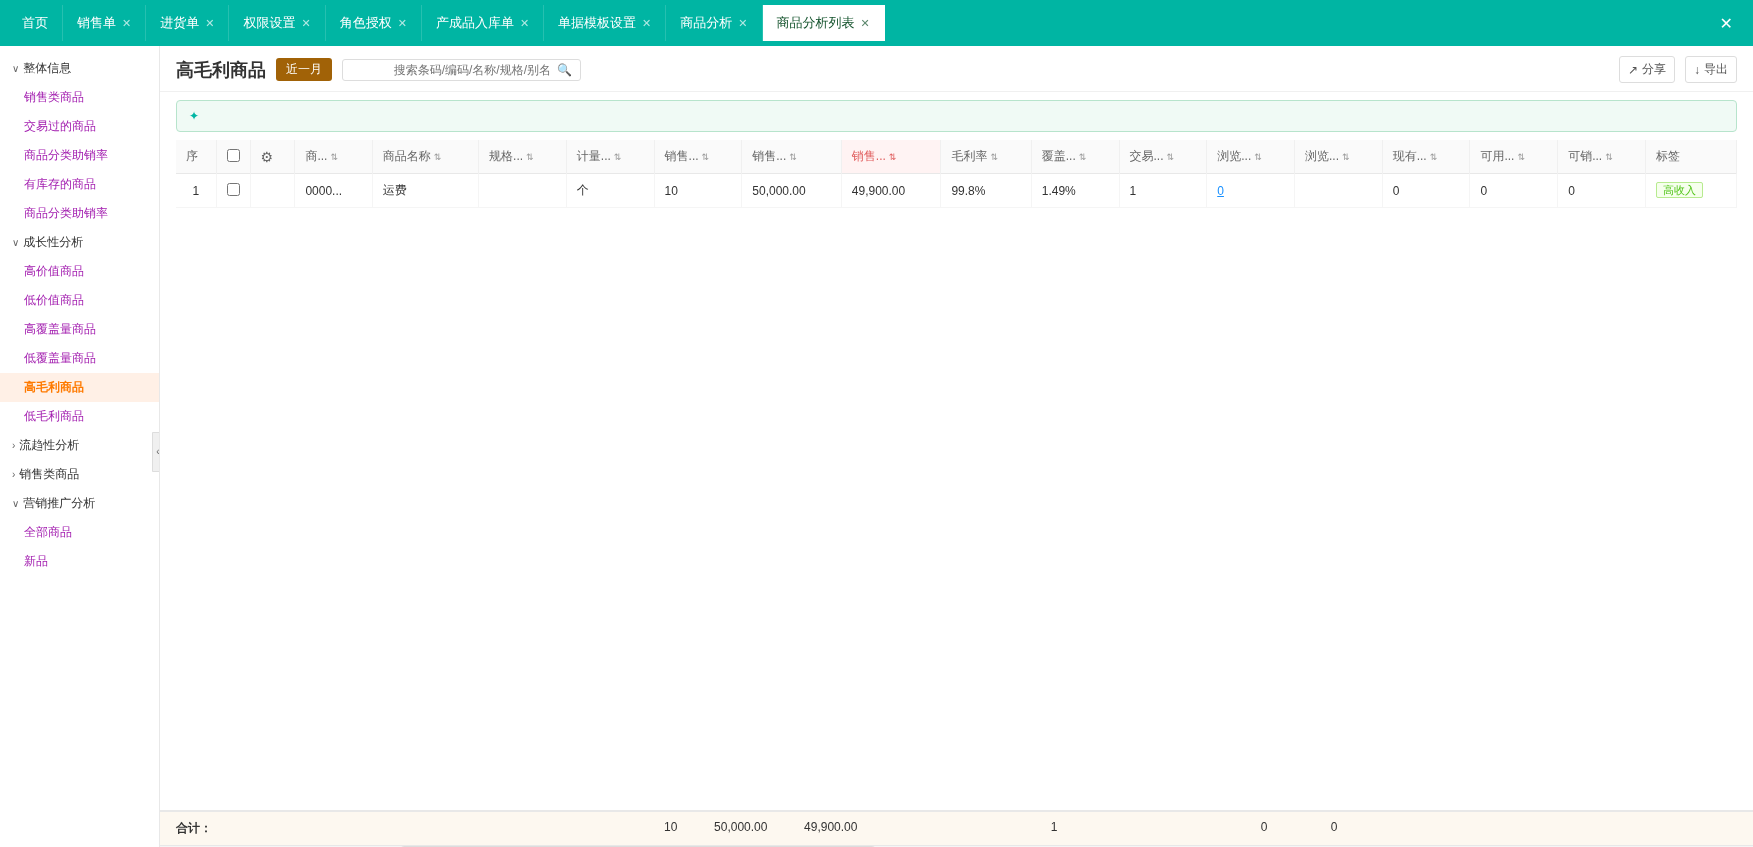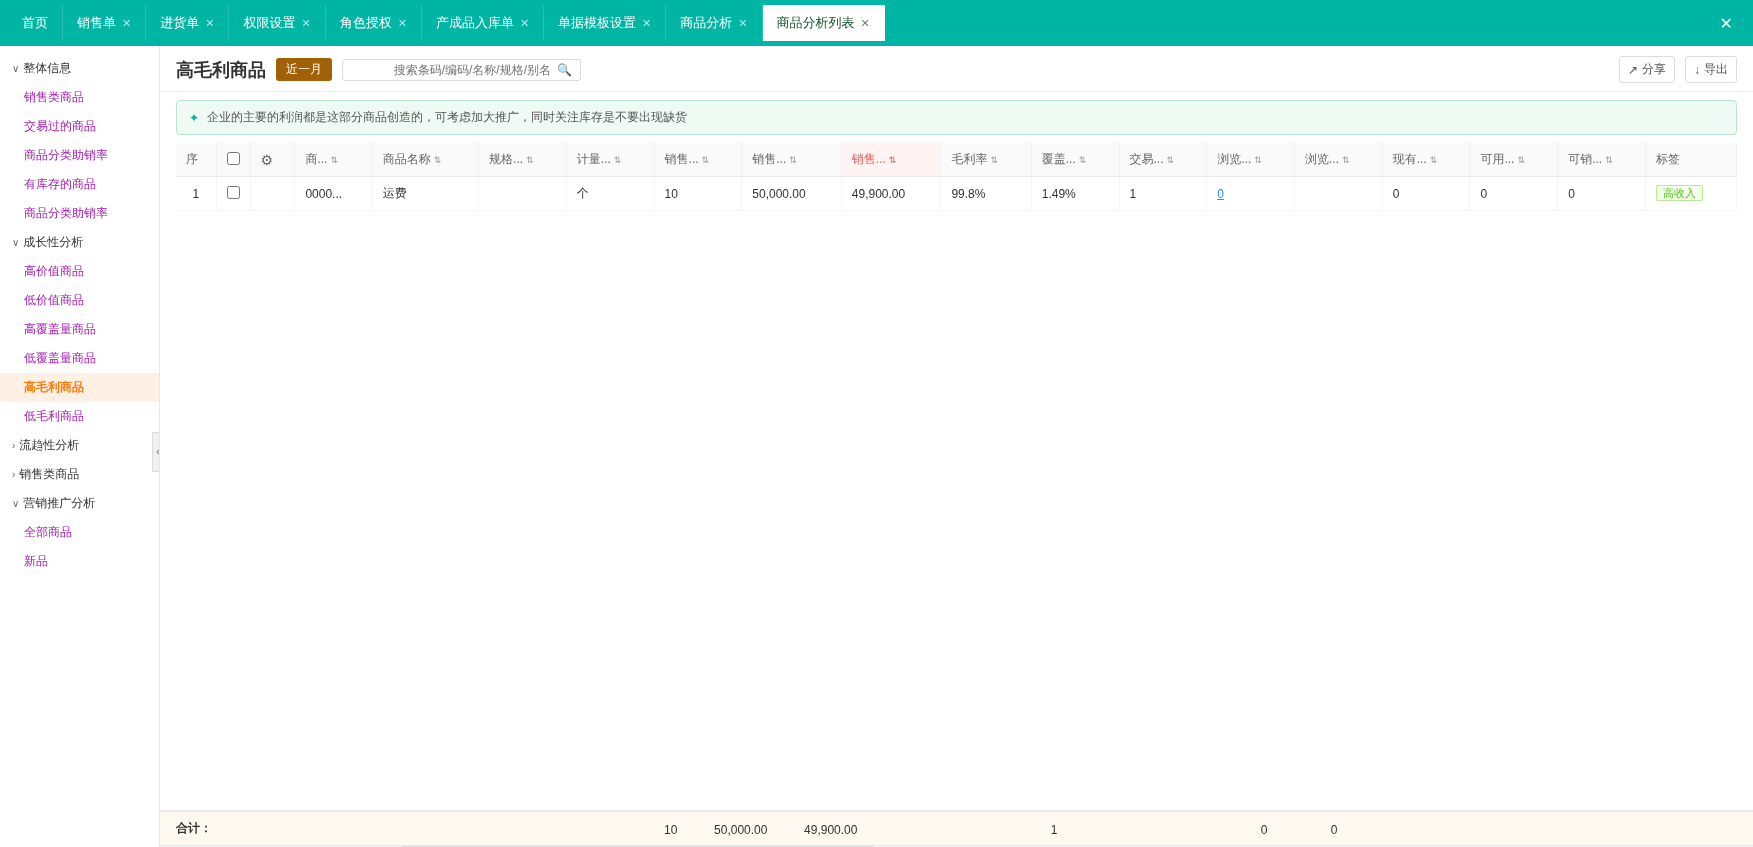--- a/index.html
+++ b/index.html
@@ -235,21 +235,21 @@
       gap: 3px;
     }
     .sort-icon { font-size: 9px; color: #999; }
 
     
     .table-footer {
       border-top: 2px solid #e8e8e8;
       background: #fdf8f0;
       padding: 8px 16px;
       display: flex;
-      align-items: flex-end;
+      align-items: flex-start;
       font-size: 12px;
       color: #333;
     }
     .footer-label { width: 120px; font-weight: bold; }
 
     
     .bottom-scrollbar {
       height: 12px;
       background: #f5f5f5;
       border-top: 1px solid #e8e8e8;
@@ -391,21 +391,20 @@
         </button>
         <button class="action-btn">
           <span>↓</span>
           <span>导出</span>
         </button>
       </div>
     </div>
 
     <div class="info-banner">
       <span class="info-icon">✦</span>
-      <span>企业的主要的利润都是这部分商品创造的，可考虑加大推广，同时关注库存是不要出现缺货</span>
     </div>
 
     <div class="table-container">
       <table>
         <thead>
           <tr>
             <th class="col-index">
               <div class="th-sort">
                   <span>序</span>
                 </div>

